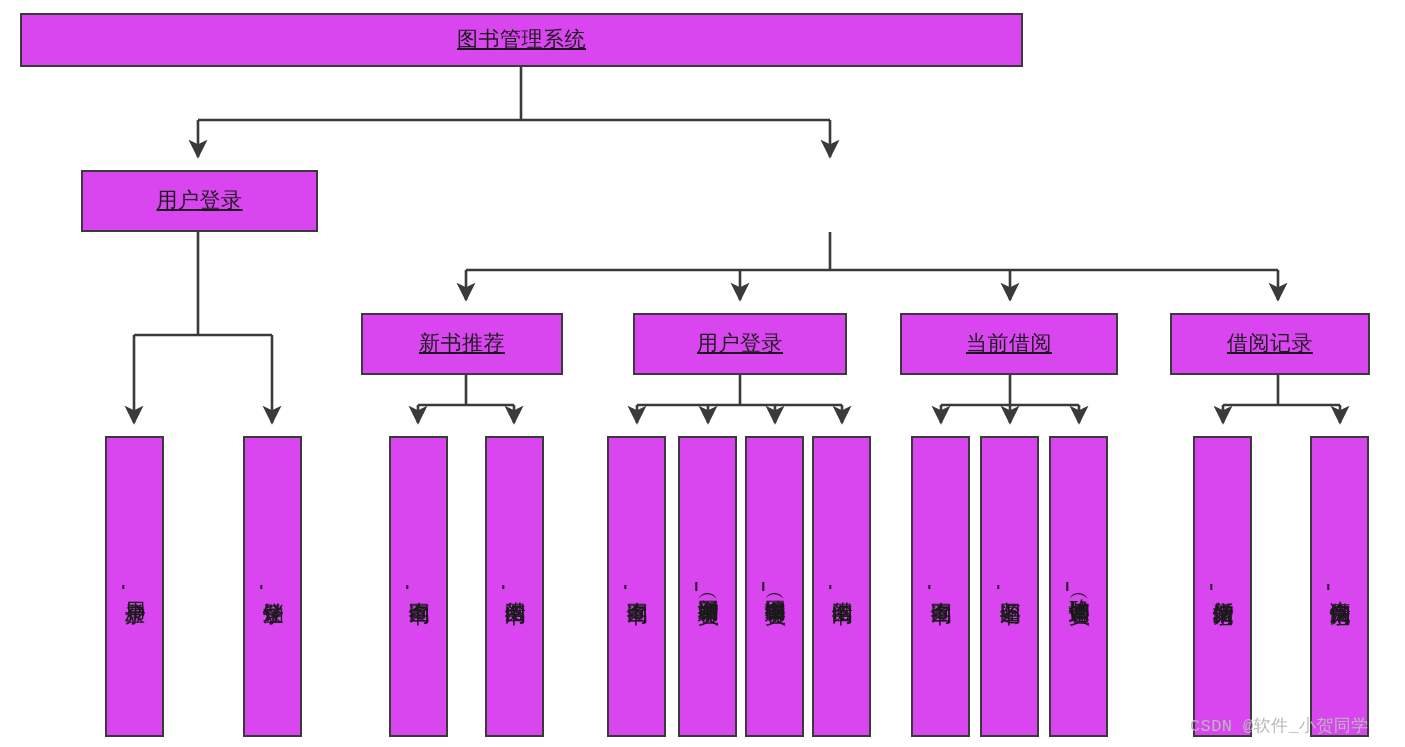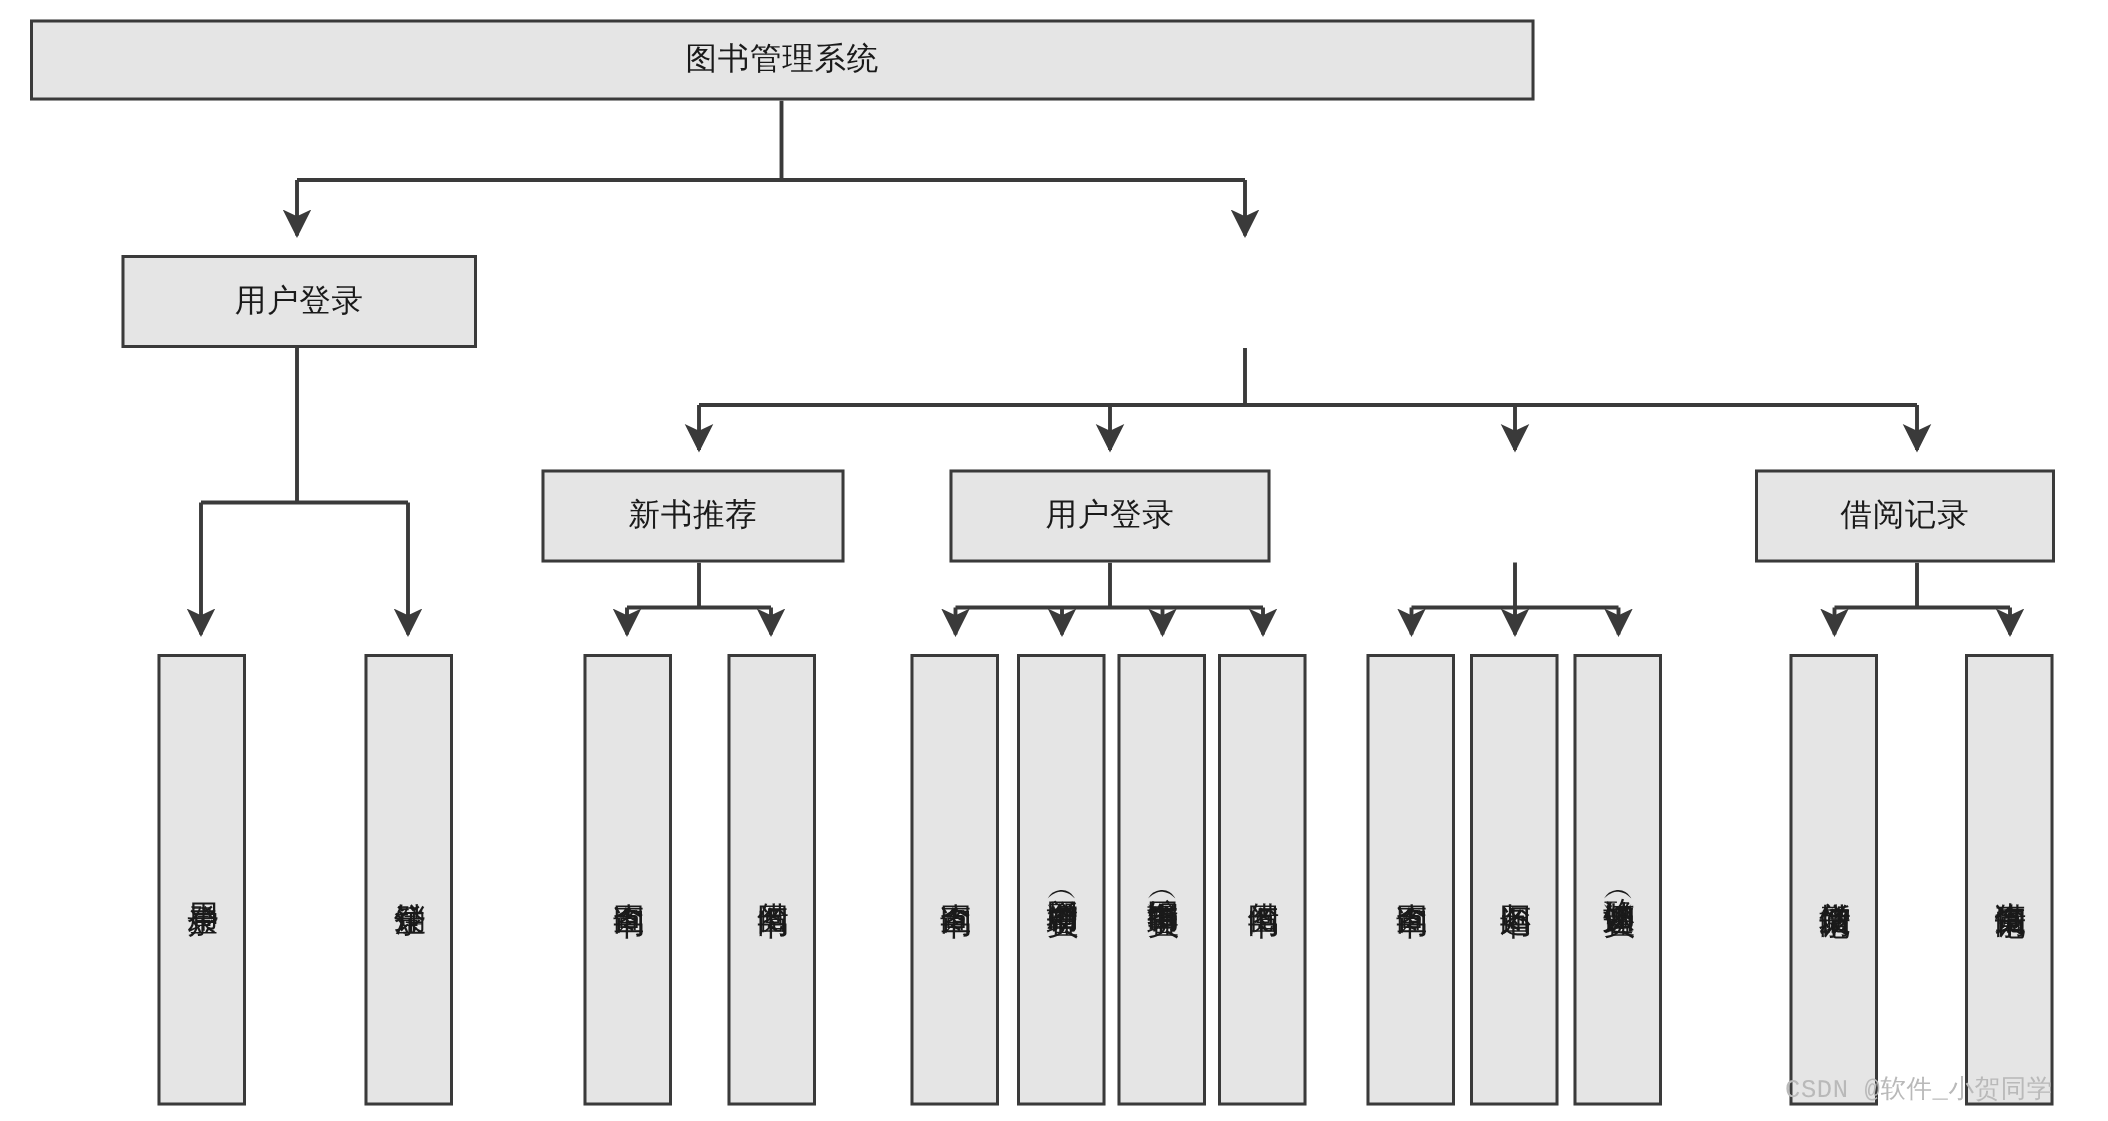--- a/index.html
+++ b/index.html
@@ -22,26 +22,27 @@
     position: absolute;
     left: 0;
     top: 0;
     width: 1405px;
     height: 747px;
     pointer-events: none;
   }
   .node {
     position: absolute;
     box-sizing: border-box;
-    background: #e5e5e5;
+    background: #d946ef;
     border: 2px solid #3a3a3a;
     display: flex;
     align-items: center;
     justify-content: center;
     color: #1a1a1a;
+    text-decoration: underline;
   }
   .node-h {
     font-size: 21px;
     line-height: 1.1;
     letter-spacing: 0.5px;
     white-space: nowrap;
   }
   .node-v {
     writing-mode: vertical-rl;
     text-orientation: upright;
@@ -119,20 +120,21 @@
 
   <div class="node node-h" style="left:20px; top:13px; width:1003px; height:54px;">图书管理系统</div>
 
   <div class="node node-h" style="left:81px; top:170px; width:237px; height:62px;">用户登录</div>
 
 
   <div class="node node-h" style="left:361px; top:313px; width:202px; height:62px;">新书推荐</div>
 
   <div class="node node-h" style="left:633px; top:313px; width:214px; height:62px;">用户登录</div>
 
+  <div class="node node-h" style="left:900px; top:313px; width:218px; height:62px;">当前借阅</div>
 
   <div class="node node-h" style="left:1170px; top:313px; width:200px; height:62px;">借阅记录</div>
 
   <div class="node node-v" style="left:105px; top:436px; width:59px; height:301px;">用户登录</div>
 
   <div class="node node-v" style="left:243px; top:436px; width:59px; height:301px;">注销登录</div>
 
   <div class="node node-v" style="left:389px; top:436px; width:59px; height:301px;">查询图书</div>
 
   <div class="node node-v" style="left:485px; top:436px; width:59px; height:301px;">借阅图书</div>

